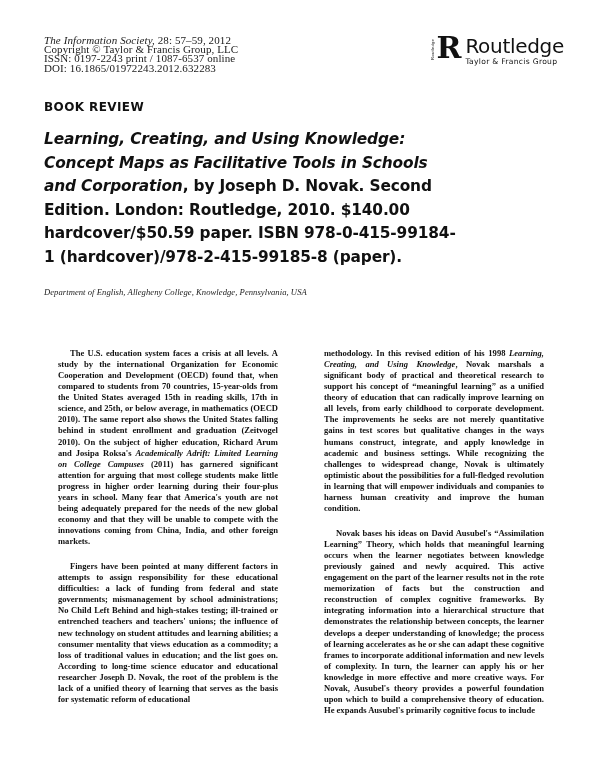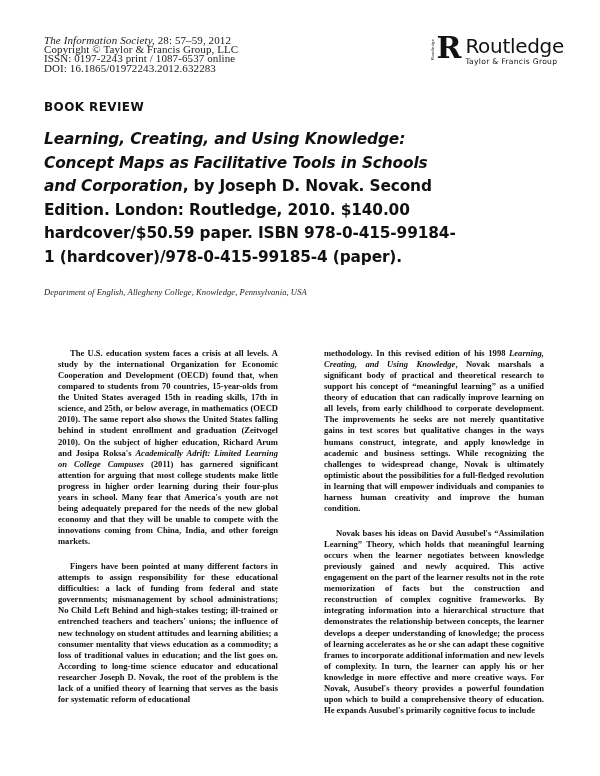--- a/index.html
+++ b/index.html
@@ -197,21 +197,21 @@
     <span class="logo-mark">R</span>
     <span class="logo-words">
       <span class="logo-name">Routledge</span>
       <span class="logo-sub">Taylor &amp; Francis Group</span>
     </span>
   </div>
 
   <div class="section-label">BOOK REVIEW</div>
 
   <div class="review-title">
-    <span class="bt">Learning, Creating, and Using Knowledge: Concept Maps as Facilitative Tools in Schools and Corporation</span><span>, by Joseph D. Novak. Second Edition. London: Routledge, 2010. $140.00 hardcover/$50.59 paper. ISBN 978-0-415-99184-1 (hardcover)/978-0-415-99185-4 (paper).</span>
+    <span class="bt">Learning, Creating, and Using Knowledge: Concept Maps as Facilitative Tools in Schools and Corporation</span><span>, by Joseph D. Novak. Second Edition. London: Routledge, 2010. $140.00 hardcover/$50.59 paper. ISBN 978-0-415-99184-1 (hardcover)/978-2-415-99185-8 (paper).</span>
   </div>
 
   <div class="affiliation">Department of English, Allegheny College, Knowledge, Pennsylvania, USA</div>
 
   <div class="body-cols">
     <div class="col" id="col-left">
         <p class="indent"><span>The U.S. education system faces a crisis at all levels. A study by the international Organization for Economic Cooperation and Development (OECD) found that, when compared to students from 70 countries, 15-year-olds from the United States averaged 15th in reading skills, 17th in science, and 25th, or below average, in mathematics (OECD 2010). The same report also shows the United States falling behind in student enrollment and graduation (Zeitvogel 2010). On the subject of higher education, Richard Arum and Josipa Roksa's </span><em>Academically Adrift: Limited Learning on College Campuses</em><span> (2011) has garnered significant attention for arguing that most college students make little progress in higher order learning during their four-plus years in school. Many fear that America's youth are not being adequately prepared for the needs of the new global economy and that they will be unable to compete with the innovations coming from China, India, and other foreign markets.</span></p>
         <p class="indent"><span>Fingers have been pointed at many different factors in attempts to assign responsibility for these educational difficulties: a lack of funding from federal and state governments; mismanagement by school administrations; No Child Left Behind and high-stakes testing; ill-trained or entrenched teachers and teachers' unions; the influence of new technology on student attitudes and learning abilities; a consumer mentality that views education as a commodity; a loss of traditional values in education; and the list goes on. According to long-time science educator and educational researcher Joseph D. Novak, the root of the problem is the lack of a unified theory of learning that serves as the basis for systematic reform of educational</span></p>
       </div>
     <div class="col" id="col-right">

